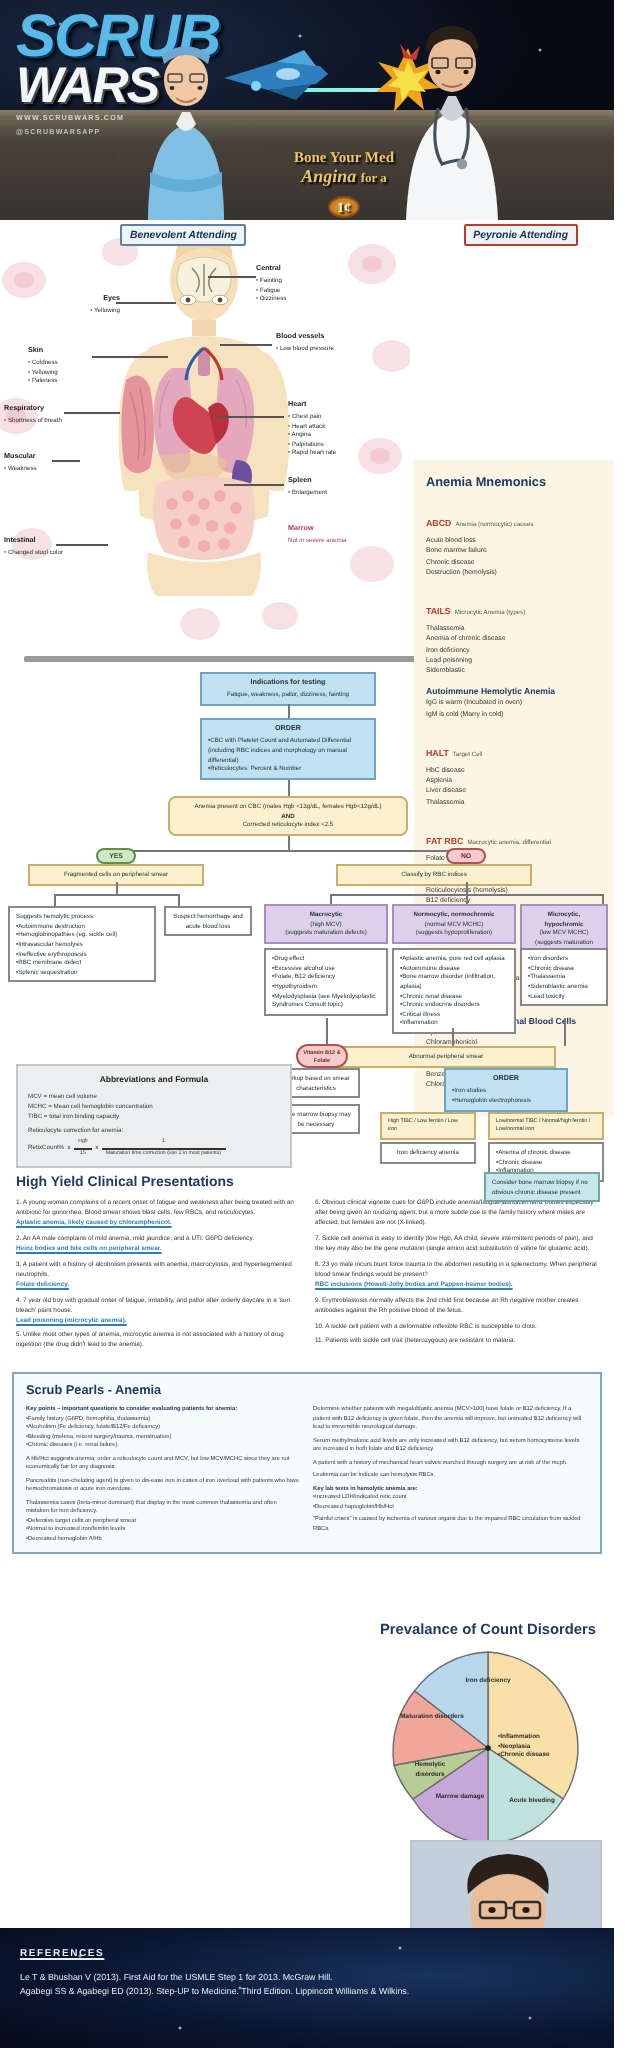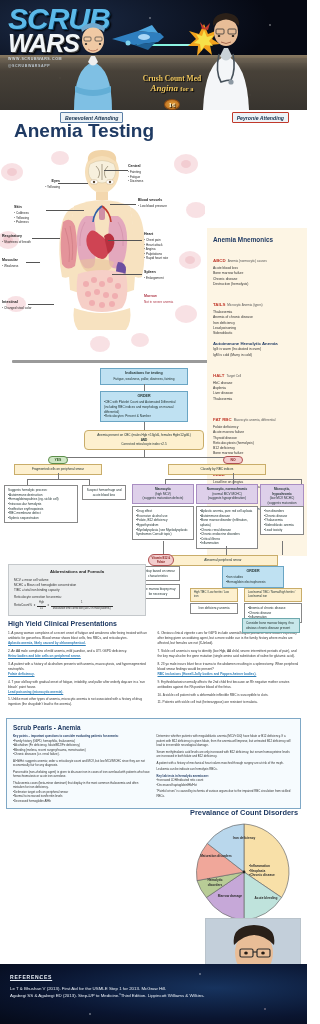--- a/index.html
+++ b/index.html
@@ -220,36 +220,35 @@
     <path d="M10 100 q2 -48 23 -54 q21 6 23 54 Z" fill="#f4f6f8"></path>
     <path d="M27 46 q6 9 12 0 l-4 -8 h-4 Z" fill="#c9d2d8"></path>
     <path d="M26 44 q-4 18 2 28 q6 -2 10 -2 q5 -10 2 -26" stroke="#46515a" stroke-width="1.6" fill="none"></path>
     <circle cx="38" cy="72" r="2.6" fill="#8d99a3"></circle>
     <ellipse cx="26" cy="26" rx="1.3" ry="1.1" fill="#241b14"></ellipse>
     <ellipse cx="40" cy="26" rx="1.3" ry="1.1" fill="#241b14"></ellipse>
     <path d="M28 32 q5 3 10 0" stroke="#a56a50" stroke-width="1" fill="none"></path>
   </svg>
 
   <div class="crush">
-    <div class="c1">Crush Count Med</div>
+    <div class="c1">Bone Your Med</div>
     <div class="c2">
       <span>Angina</span>
       <small>for a</small>
     </div>
     <div class="coin">1¢</div>
     
   </div>
 </div>
 
 <div class="tag left">Benevolent Attending</div>
 <div class="tag right">Peyronie Attending</div>
 
 <div class="page">
 
-  <h1 class="title">Anemia Testing</h1>
 
   <div class="bodywrap">
     <svg class="rbc-bg" viewBox="0 0 205 210">
       <g fill="#f3c9cf" opacity=".55">
         <ellipse cx="12" cy="28" rx="11" ry="9"></ellipse>
           <ellipse cx="186" cy="20" rx="12" ry="10"></ellipse>
         <ellipse cx="196" cy="66" rx="10" ry="8"></ellipse>
           <ellipse cx="8" cy="96" rx="11" ry="9"></ellipse>
         <ellipse cx="190" cy="116" rx="11" ry="9"></ellipse>
           <ellipse cx="16" cy="160" rx="10" ry="8"></ellipse>

